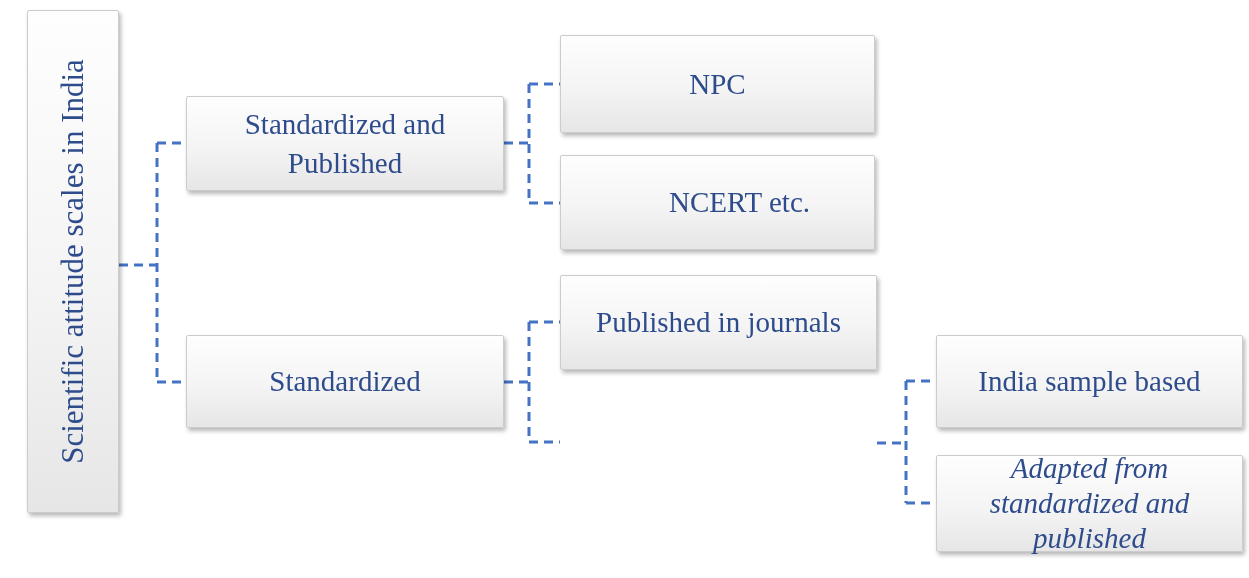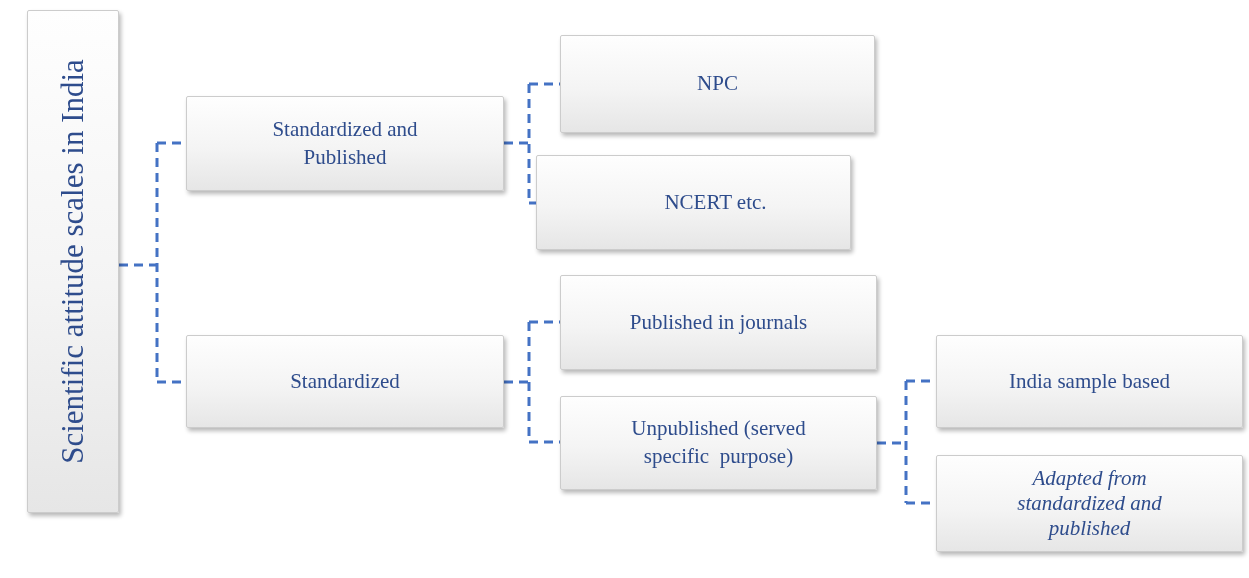--- a/index.html
+++ b/index.html
@@ -24,33 +24,33 @@
     justify-content: center;
     background: linear-gradient(180deg, #fefefe 0%, #f4f4f4 55%, #e6e6e6 100%);
     border: 1px solid #cccccc;
     border-radius: 2px;
     box-shadow: 2px 3px 4px rgba(0,0,0,0.28);
     box-sizing: border-box;
     text-align: center;
   }
   .node .label {
     color: #2e4c8c;
-    font-size: 21px;
+    font-size: 29px;
     line-height: 1.32;
     white-space: pre-wrap;
   }
   .node-root { left: 27px; top: 10px; width: 92px; height: 503px; }
   .node-root .label {
     transform: rotate(-90deg);
     white-space: nowrap;
     font-size: 31px;
   }
   .node-standardized-published { left: 186px; top: 96px;  width: 318px; height: 95px; }
   .node-npc                    { left: 560px; top: 35px;  width: 315px; height: 98px; }
-  .node-ncert                  { left: 536px; top: 155px; width: 315px; height: 95px; padding-left: 44px; }
+  .node-ncert                  { left: 560px; top: 155px; width: 315px; height: 95px; padding-left: 44px; }
   .node-standardized           { left: 186px; top: 335px; width: 318px; height: 93px; }
   .node-published-journals     { left: 560px; top: 275px; width: 317px; height: 95px; }
   .node-unpublished            { left: 560px; top: 396px; width: 317px; height: 94px; }
   .node-small-sample           { left: 936px; top: 335px; width: 307px; height: 93px; }
   .node-adapted                { left: 936px; top: 455px; width: 307px; height: 97px; }
   .node-adapted .label { line-height: 1.2; font-style: italic; }
 </style>
 </head>
 <body>
 
@@ -83,24 +83,20 @@
   </div>
 
   <div class="node node-standardized">
     <span class="label">Standardized</span>
   </div>
 
   <div class="node node-published-journals">
     <span class="label">Published in journals</span>
   </div>
 
-  <div class="node node-unpublished">
-    <span class="label">Unpublished (served
-specific  purpose)</span>
-  </div>
 
   <div class="node node-small-sample">
     <span class="label">India sample based</span>
   </div>
 
   <div class="node node-adapted">
     <span class="label">Adapted from
 standardized and
 published</span>
   </div>

